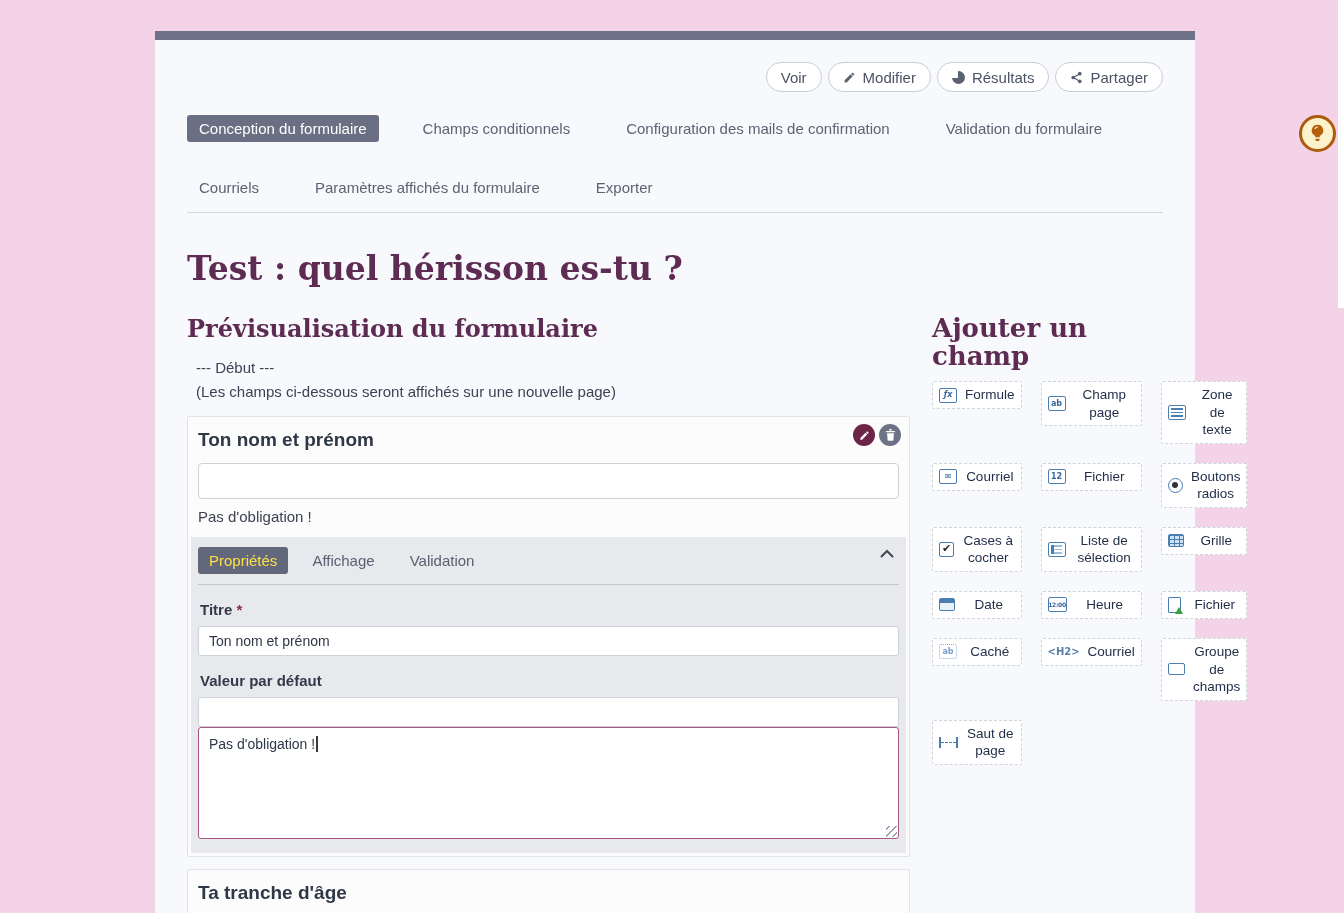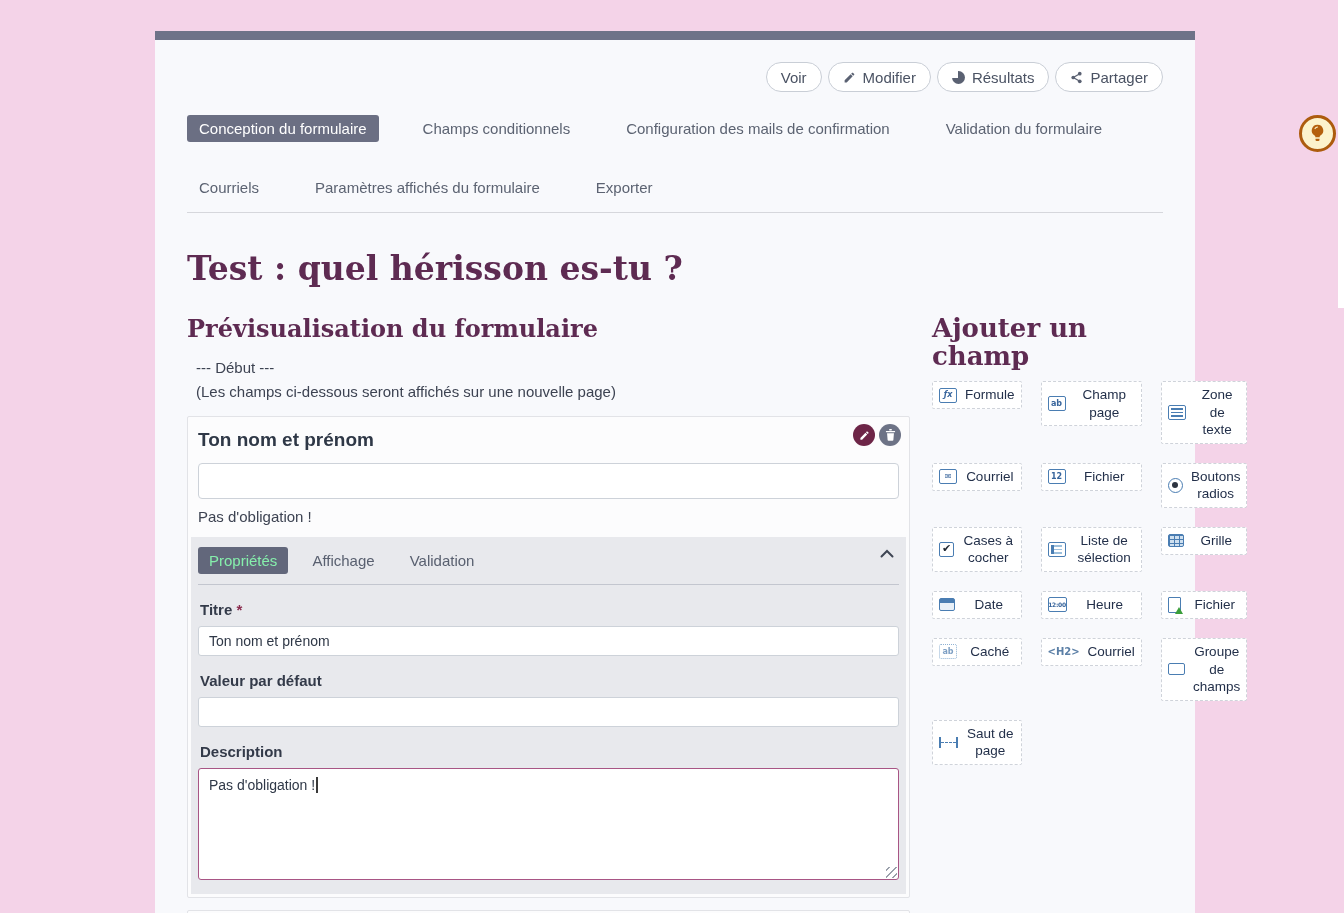--- a/index.html
+++ b/index.html
@@ -45,21 +45,21 @@
   .tool-del { background:#6d7386; }
   .text-input { width:100%; height:36px; background:#ffffff; border:1px solid #cdd2d9; border-radius:4px;
                 font-size:14px; color:#2f3847; padding:0 10px; font-family:"Liberation Sans", sans-serif; }
   .field-body { padding:12px 10px 0 10px; }
   .field-desc { padding:9px 10px 0 10px; font-size:15px; color:#3d4352; }
 
   
   .editor { margin:12px 3px 3px 3px; background:#e8e9ed; padding:10px 7px 14px 7px; position:relative; }
   .editor-tabs { display:flex; gap:13px; align-items:center; font-size:15px; padding-bottom:10px; border-bottom:1px solid #c3c6cf; }
   .etab { padding:5px 11px; color:#596070; border-radius:3px; cursor:pointer; }
-  .etab.active { background:#62677b; color:#86efac; }
+  .etab.active { background:#62677b; color:#fde047; }
   .collapse-btn { position:absolute; right:12px; top:12px; cursor:pointer; }
   .editor label.prop { display:block; font-size:15px; font-weight:bold; color:#333a49; margin:16px 0 8px 2px; }
   .req { color:#8b2c4f; }
   .editor .text-input { height:30px; border-radius:3px; }
   .textarea-box { position:relative; width:100%; height:112px; background:#ffffff; border:1px solid #a85585; border-radius:3px;
                   font-size:14px; color:#2f3847; padding:8px 10px; cursor:text; }
   .caret { display:inline-block; width:1.5px; height:16px; background:#3a3a3a; vertical-align:text-bottom; margin-left:1px; }
   .resize-handle { position:absolute; right:1px; bottom:1px; width:11px; height:11px; cursor:nwse-resize;
         background:repeating-linear-gradient(135deg, transparent 0 2px, #9aa0ab 2px 3px, transparent 3px 5px); }
 
@@ -202,21 +202,20 @@
               <span class="etab">Affichage</span>
               <span class="etab">Validation</span>
             </div>
 
             <label class="prop"><span>Titre</span> <span class="req">*</span></label>
             <input class="text-input" type="text" value="Ton nom et prénom" style="">
 
             <label class="prop">Valeur par défaut</label>
             <input class="text-input" type="text" value="" style="">
 
-            <label class="prop">Description</label>
             <div class="textarea-box">
               <span>Pas d'obligation !</span><span class="caret"></span>
               <span class="resize-handle"></span>
             </div>
           </div>
         </section>
 
         <section class="next-panel">
           <div class="field-label">Ta tranche d'âge</div>
         </section>

